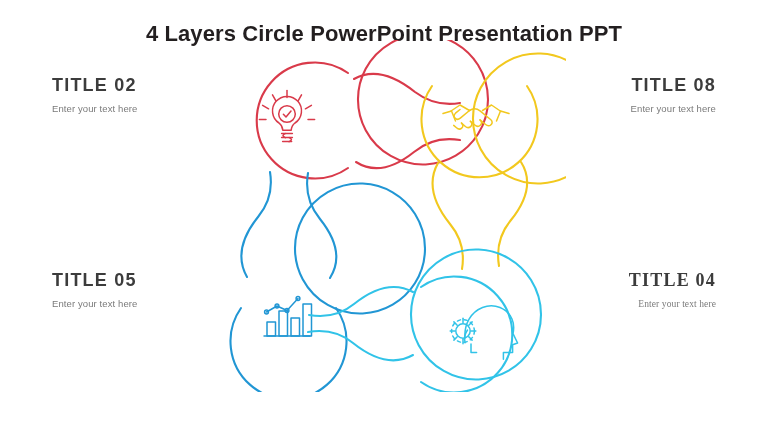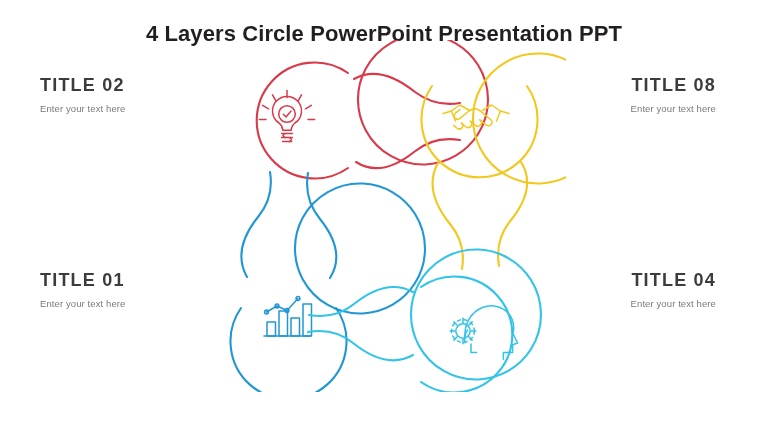--- a/index.html
+++ b/index.html
@@ -47,27 +47,27 @@
     line-height: 22px;
   }
   .label-block .lbl-sub {
     font-size: 9.5px;
     color: #7a7a7a;
     line-height: 14px;
     margin-top: 6px;
     letter-spacing: 0.1px;
   }
 
-  .label-left  { text-align: left;  left: 40px; }
+  .label-left  { text-align: left;  left: 52px; }
   .label-right { text-align: right; left: 516px; width: 200px; }
 
   #lbl-02 { top: 74px; }
   #lbl-03 { top: 74px; }
   #lbl-01 { top: 269px; }
-  #lbl-04 { top: 269px; }
+  #lbl-04 { top: 269px; font-family: Liberation Serif, serif; }
 
   #diagram {
     position: absolute;
     left: 202px;
     top: 40px;
   }
 </style>
 </head>
 <body>
 
@@ -79,21 +79,21 @@
     <div class="lbl-title">TITLE  02</div>
     <div class="lbl-sub">Enter your text here</div>
   </div>
 
   <div class="label-block label-right" id="lbl-03">
     <div class="lbl-title">TITLE  08</div>
     <div class="lbl-sub">Enter your text here</div>
   </div>
 
   <div class="label-block label-left" id="lbl-01">
-    <div class="lbl-title">TITLE  01</div>
+    <div class="lbl-title">TITLE  05</div>
     <div class="lbl-sub">Enter your text here</div>
   </div>
 
   <div class="label-block label-right" id="lbl-04">
     <div class="lbl-title">TITLE  04</div>
     <div class="lbl-sub">Enter your text here</div>
   </div>
 
   <div id="diagram">
   <svg width="364" height="352" viewBox="0 0 364 352" xmlns="http://www.w3.org/2000/svg">

